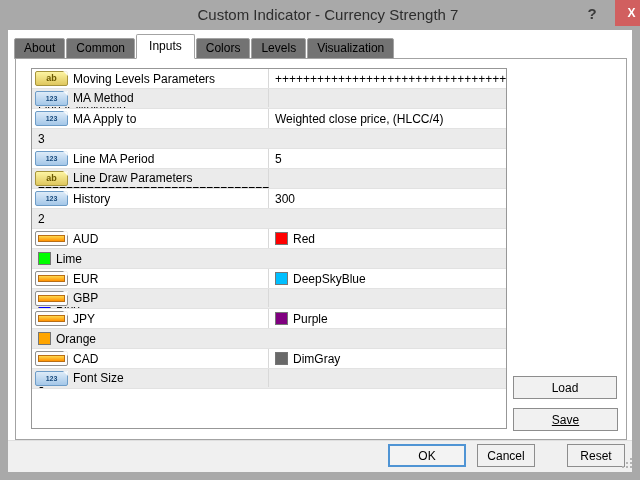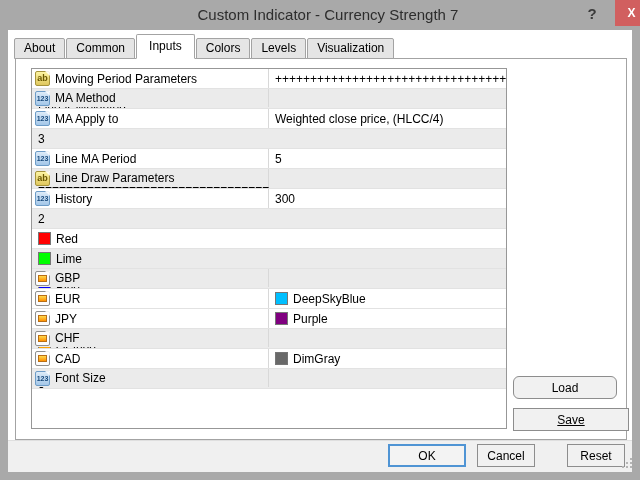--- a/index.html
+++ b/index.html
@@ -11,55 +11,55 @@
   .title { display:block; text-align:center; line-height:30px; font-size:15px; color:#2d2d2d; }
   .helpbtn { position:absolute; top:2px; right:44px; width:24px; height:24px; text-align:center; line-height:24px; font-weight:bold; font-size:15px; color:#3a3a3a; cursor:pointer; }
   .closebtn { position:absolute; top:0; right:0; width:33px; height:26px; background:#d15f5f; cursor:pointer; }
   .closebtn .x { display:block; text-align:center; line-height:26px; font-size:12px; font-weight:bold; color:#fff; }
 
   
   .client { position:absolute; left:8px; top:30px; width:624px; height:442px; background:#ffffff; }
 
   
   .tabs { position:absolute; left:6px; top:4px; height:25px; display:flex; align-items:flex-end; z-index:3; }
-  .tab { height:21px; padding:0 9px; margin-right:1px; background:#e5e5e5; border:1px solid #a3a3a3; border-radius:2px 2px 0 0; font-size:12px; line-height:19px; color:#000; cursor:pointer; }
+  .tab { height:21px; padding:0 9px; margin-right:1px; background:#737373; border:1px solid #a3a3a3; border-radius:2px 2px 0 0; font-size:12px; line-height:19px; color:#000; cursor:pointer; }
   .tab.active { height:25px; padding:0 12px; background:#fff; border-bottom:1px solid #fff; line-height:23px; }
 
   .tabpage { position:absolute; left:7px; top:28px; width:612px; height:382px; background:#fff; border:1px solid #a3a3a3; z-index:1; }
 
   
   .ptable { position:absolute; left:15px; top:9px; width:476px; height:361px; border:1px solid #979797; background:#fff; overflow:hidden; }
   .thead { display:flex; height:22px; background:#fff; border-bottom:1px solid #c6c6c6; }
   .th { font-size:12px; line-height:21px; color:#000; padding-left:8px; }
   .th.col-var { width:237px; border-right:1px solid #c6c6c6; }
   .th.col-val { flex:1; }
   .tr { display:flex; height:20px; background:#fff; border-bottom:1px solid #e2e2e2; }
   .tr.stripe { background:#ebebeb;flex-direction:column; }
   .td { font-size:12px; color:#000; display:flex; align-items:center; overflow:hidden; white-space:nowrap; }
   .td-var { width:237px; border-right:1px solid #d8d8d8; padding-left:3px; }
   .td-val { flex:1; padding-left:6px; }
   .var-label, .val-label { line-height:18px; }
 
   
-  .picon { position:relative; width:15px; height:15px; margin-right:5px; flex:none; border:1px solid #888; border-radius:2px; text-align:center; }
+  .picon { position:relative; width:33px; height:15px; margin-right:5px; flex:none; border:1px solid #888; border-radius:2px; text-align:center; }
   .picon::before { content:""; position:absolute; top:-1px; right:-1px; border-style:solid; border-width:0 5px 5px 0; border-color:transparent rgba(255,255,255,.85) transparent transparent; }
   .glyph { display:block; font-weight:bold; line-height:13px; }
   .icon-string-param { background:linear-gradient(180deg,#fdf4a2,#dfc75e); border-color:#a6943c; }
   .icon-string-param .glyph { font-size:9px; color:#6a5800; }
   .icon-numeric-param { background:linear-gradient(180deg,#ddebf8,#a4c7e8); border-color:#6d9cc7; }
   .icon-numeric-param .glyph { font-size:7px; color:#17497b; letter-spacing:0; }
   .icon-color-param { background:#fcfcfc; border-color:#8f8f8f; }
   .icon-color-param::after { content:""; position:absolute; left:2px; right:2px; top:3px; bottom:3px; background:linear-gradient(180deg,#ffd84d,#ff9000); border:1px solid #b96e15; }
 
   .swatch { width:13px; height:13px; border:1px solid #767676; margin-right:5px; flex:none; }
 
   
   .btn { position:absolute; background:#f1f1f1; border:1px solid #8d8d8d; font-family:"Liberation Sans",sans-serif; font-size:12px; color:#000; text-align:center; cursor:pointer; }
-  .btn-load { left:497px; top:317px; width:104px; height:23px;border-radius:6px; }
-  .btn-save { left:497px; top:349px; width:116px; height:23px;text-decoration:underline; }
+  .btn-load { left:497px; top:317px; width:104px; height:23px; }
+  .btn-save { left:497px; top:349px; width:105px; height:23px;text-decoration:underline; }
   .bottombar { position:absolute; left:0; top:410px; width:624px; height:32px; background:#f0f0f0; border-top:1px solid #dfdfdf; }
   .btn-ok { left:380px; top:414px; width:78px; height:23px; border:2px solid #4f94d4; background:#f3f3f3; }
   .btn-cancel { left:469px; top:414px; width:58px; height:23px; }
   .btn-reset { left:559px; top:414px; width:58px; height:23px; }
 
   
   .grip { position:absolute; right:8px; bottom:12px; width:2px; height:2px; background:none;
           box-shadow: 8px 0 0 #b5b5b5, 4px 4px 0 #b5b5b5, 8px 4px 0 #b5b5b5,
                       0 8px 0 #b5b5b5, 4px 8px 0 #b5b5b5, 8px 8px 0 #b5b5b5; }
 </style>
@@ -88,21 +88,21 @@
       </div>
 
     <div class="tabpage">
       <div class="ptable">
         <div class="tbody">
             <div class="tr">
     <div class="td td-var">
       <span class="picon icon-string-param">
                   <span class="glyph">ab</span>
                 </span>
-      <span class="var-label">Moving Period Parameters</span>
+      <span class="var-label">Moving Levels Parameters</span>
     </div>
     <div class="td td-val">
 
       <span class="val-label">+++++++++++++++++++++++++++++++++</span>
     </div>
   </div>
             <div class="tr stripe">
     <div class="td td-var">
       <span class="picon icon-numeric-param">
                   <span class="glyph">123</span>
@@ -168,74 +168,74 @@
       <span class="val-label">300</span>
     </div>
   </div>
             <div class="tr stripe">
     <div class="td td-val">
 
       <span class="val-label">2</span>
     </div>
   </div>
             <div class="tr">
+    <div class="td td-var">
+      <span class="picon icon-color-param">
+                  <span class="glyph"></span>
+                </span>
+      <span class="var-label">AUD</span>
+    </div>
     <div class="td td-val">
       <span class="swatch" style="background: rgb(255, 0, 0);"></span>
       <span class="val-label">Red</span>
     </div>
   </div>
             <div class="tr stripe">
     <div class="td td-val">
       <span class="swatch" style="background: rgb(0, 255, 0);"></span>
       <span class="val-label">Lime</span>
     </div>
   </div>
+            <div class="tr">
+    <div class="td td-var">
+      <span class="picon icon-color-param">
+                  <span class="glyph"></span>
+                </span>
+      <span class="var-label">EUR</span>
+    </div>
+    <div class="td td-val">
+      <span class="swatch" style="background: rgb(0, 191, 255);"></span>
+      <span class="val-label">DeepSkyBlue</span>
+    </div>
+  </div>
             <div class="tr stripe">
     <div class="td td-var">
       <span class="picon icon-color-param">
                   <span class="glyph"></span>
                 </span>
       <span class="var-label">GBP</span>
     </div>
     <div class="td td-val">
       <span class="swatch" style="background: rgb(0, 0, 255);"></span>
       <span class="val-label">Blue</span>
     </div>
   </div>
             <div class="tr">
     <div class="td td-var">
       <span class="picon icon-color-param">
                   <span class="glyph"></span>
                 </span>
-      <span class="var-label">EUR</span>
-    </div>
-    <div class="td td-val">
-      <span class="swatch" style="background: rgb(0, 191, 255);"></span>
-      <span class="val-label">DeepSkyBlue</span>
-    </div>
-  </div>
-            <div class="tr">
-    <div class="td td-var">
-      <span class="picon icon-color-param">
-                  <span class="glyph"></span>
-                </span>
       <span class="var-label">JPY</span>
     </div>
     <div class="td td-val">
       <span class="swatch" style="background: rgb(128, 0, 128);"></span>
       <span class="val-label">Purple</span>
     </div>
   </div>
             <div class="tr stripe">
-    <div class="td td-var">
-      <span class="picon icon-color-param">
-                  <span class="glyph"></span>
-                </span>
-      <span class="var-label">CHF</span>
-    </div>
     <div class="td td-val">
       <span class="swatch" style="background: rgb(255, 165, 0);"></span>
       <span class="val-label">Orange</span>
     </div>
   </div>
             <div class="tr">
     <div class="td td-var">
       <span class="picon icon-color-param">
                   <span class="glyph"></span>
                 </span>

